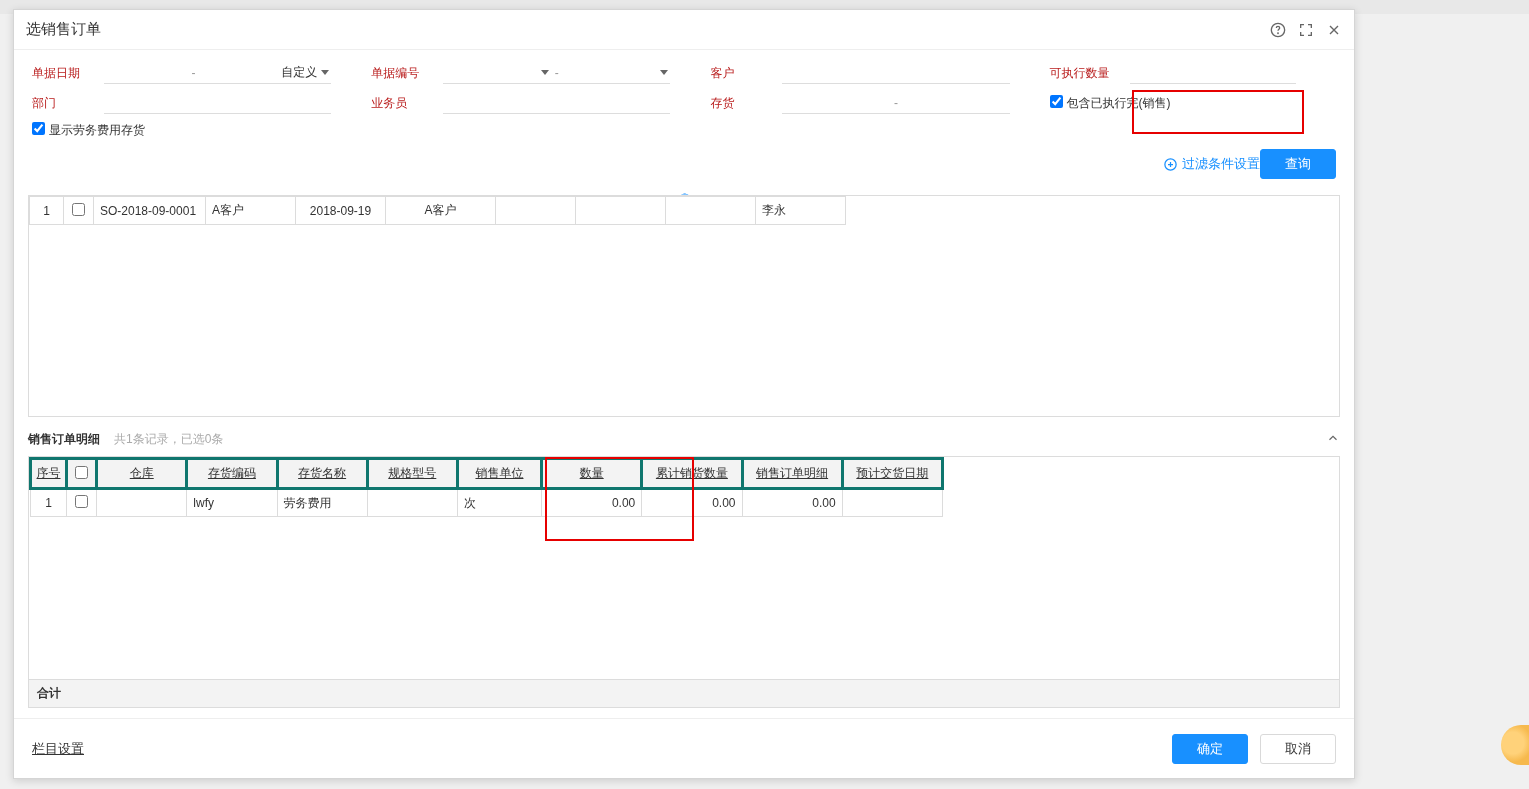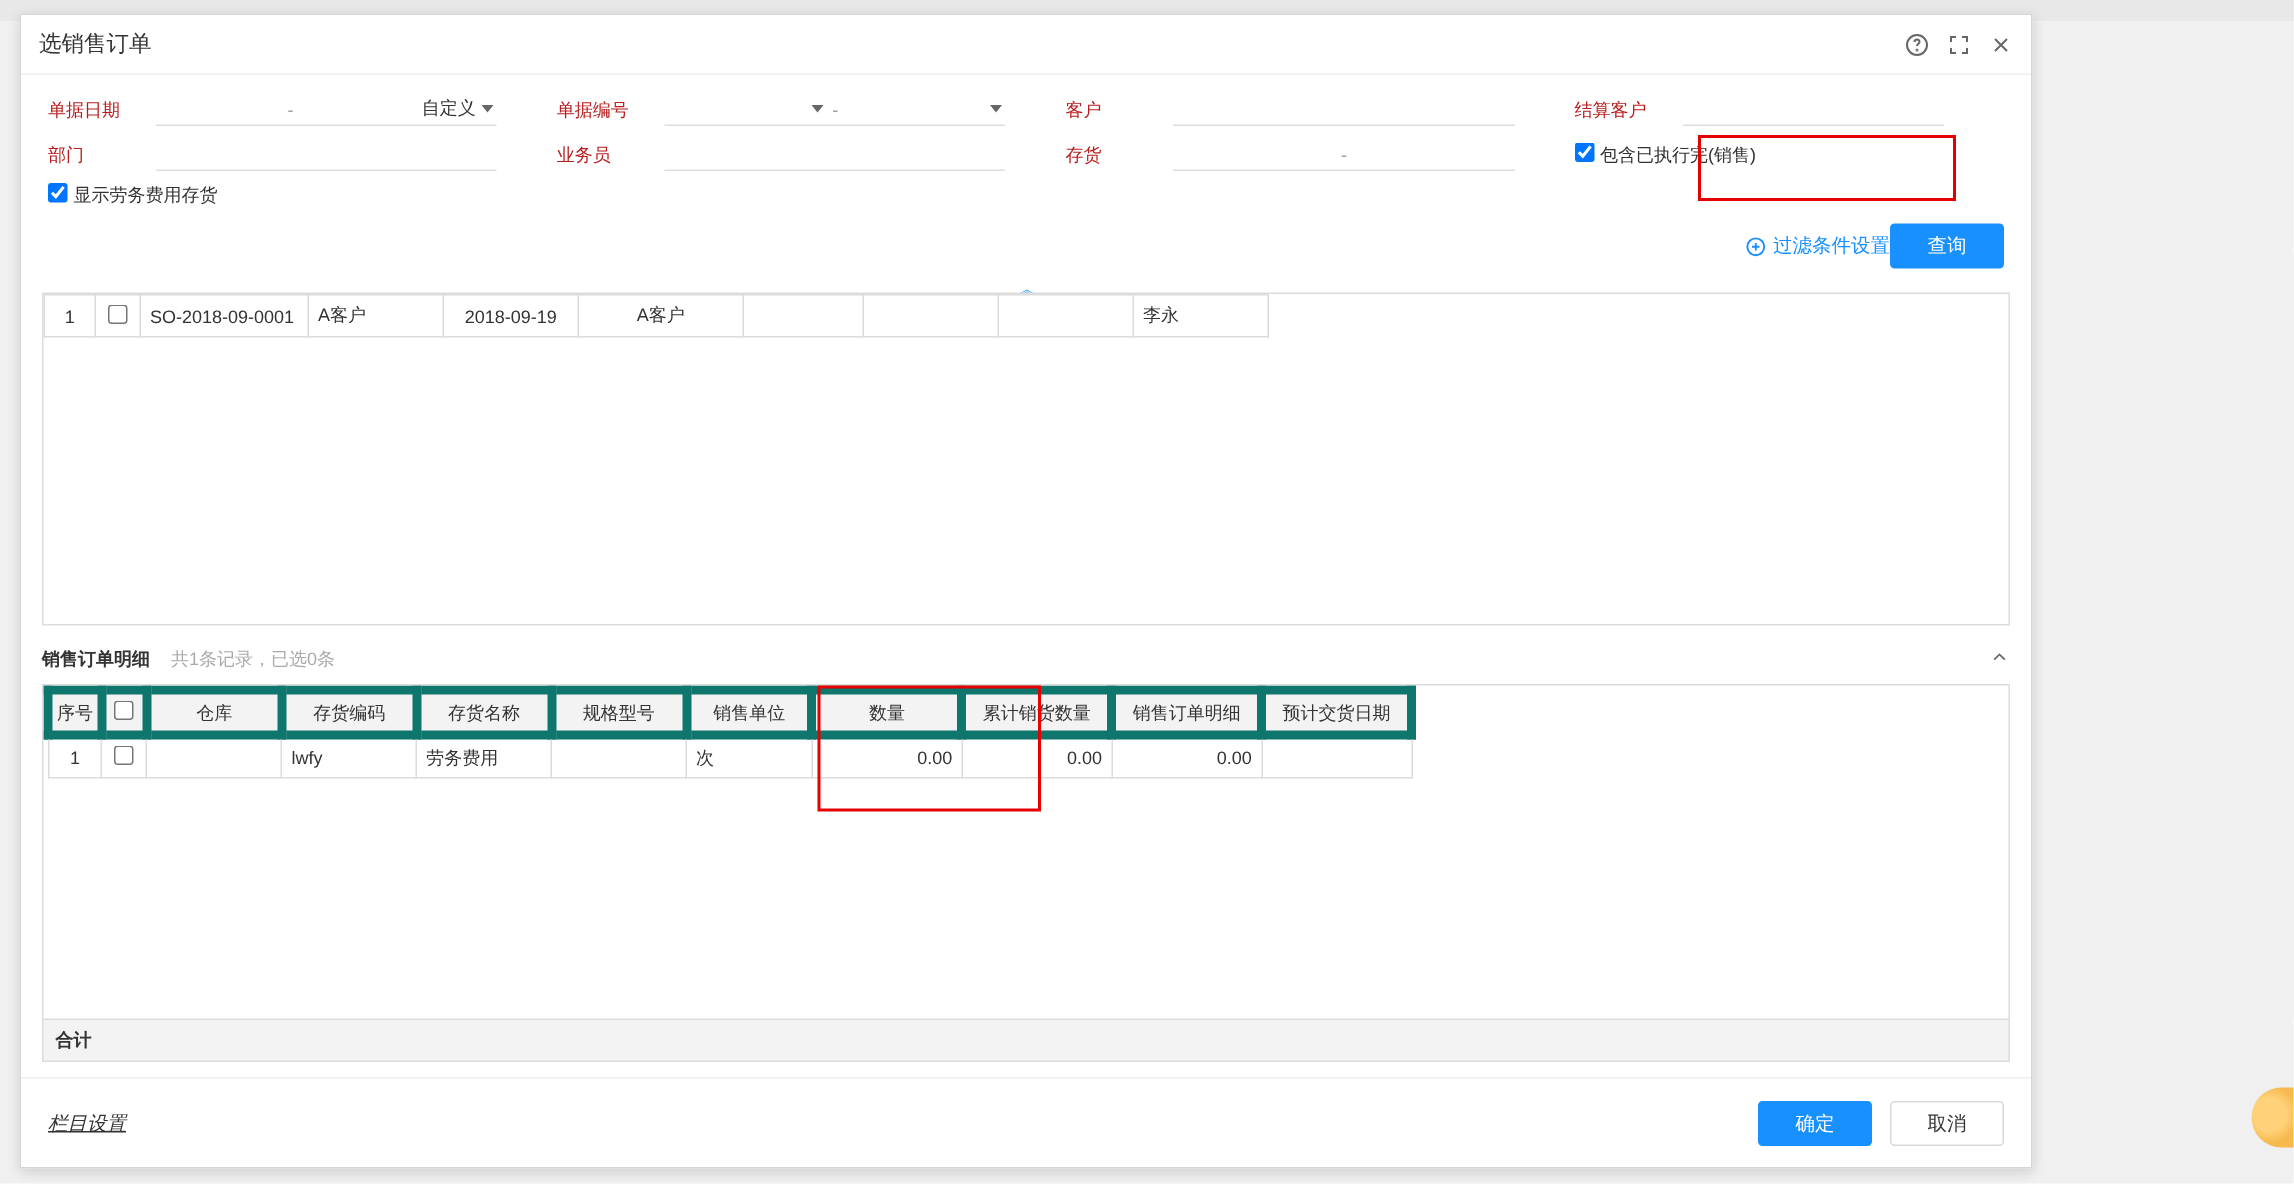--- a/index.html
+++ b/index.html
@@ -205,27 +205,28 @@
   height: 224px;
   overflow-y: scroll;
   position: relative;
 }
 .dtbl {
   border-collapse: collapse;
   width: 915px;
   font-size: 12px;
 }
 .dtbl th {
-  border: 6px solid #0f766e;
+  border: 3px solid #0f766e;
   background: #f3f3f3;
   height: 30px;
   font-weight: normal;
   color: #333;
   font-size: 12px;
   text-align: center;
+  text-decoration: underline;
 }
 .dtbl td {
   border: 1px solid #dcdcdc;
   height: 28px;
   padding: 0 6px;
   color: #333;
   background: #fff;
 }
 .dtbl td.num { text-align: right; }
 .dtbl td.center { text-align: center; }
@@ -260,21 +261,20 @@
   border-top: 1px solid #eee;
   display: flex;
   align-items: center;
   padding: 0 18px;
 }
 .footer-link {
   color: #333;
   text-decoration: underline;
   cursor: pointer;
   font-size: 13px;
-  font-style: italic;
 }
 .footer-btns {
   margin-left: auto;
   display: flex;
   gap: 12px;
 }
 .avatar-float {
   position: absolute;
   right: 0;
   bottom: 24px;
@@ -343,21 +343,21 @@
           <span class="dash">-</span>
           <span style="flex:1"></span>
             <span class="caret"></span>
         </div>
       </div>
       <div class="filter-cell c3">
         <span class="filter-label">客户</span>
         <div class="filter-value"></div>
       </div>
       <div class="filter-cell c4">
-        <span class="filter-label">结算客户</span>
+        <span class="filter-label">可执行数量</span>
         <div class="filter-value"></div>
       </div>
     </div>
 
     <div class="filter-row">
       <div class="filter-cell c1">
         <span class="filter-label">部门</span>
         <div class="filter-value"></div>
       </div>
       <div class="filter-cell c2">

